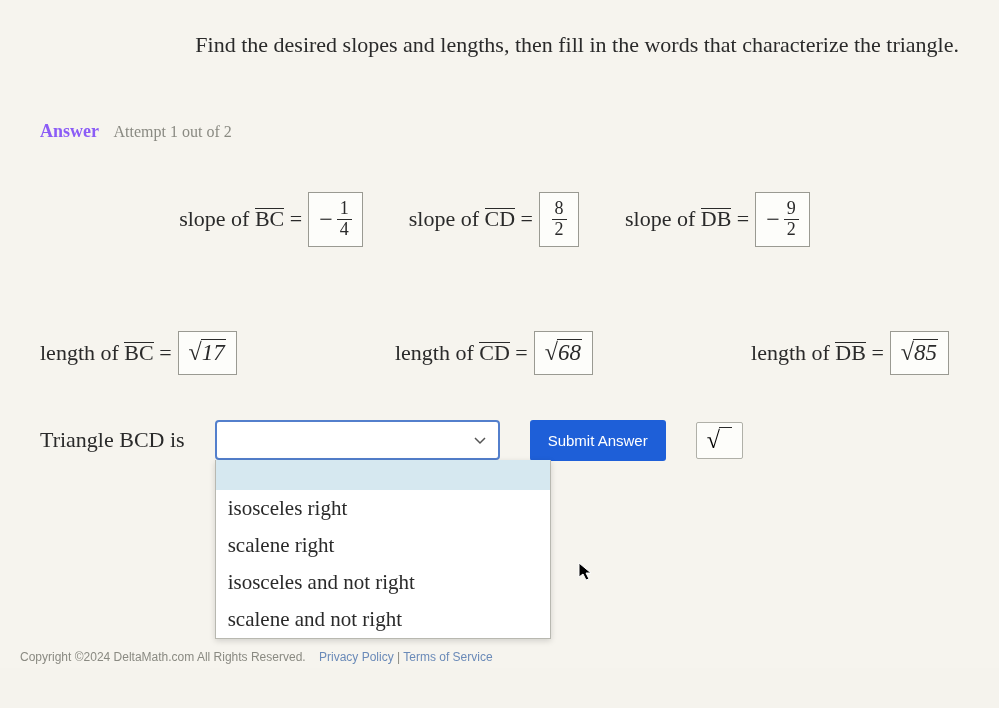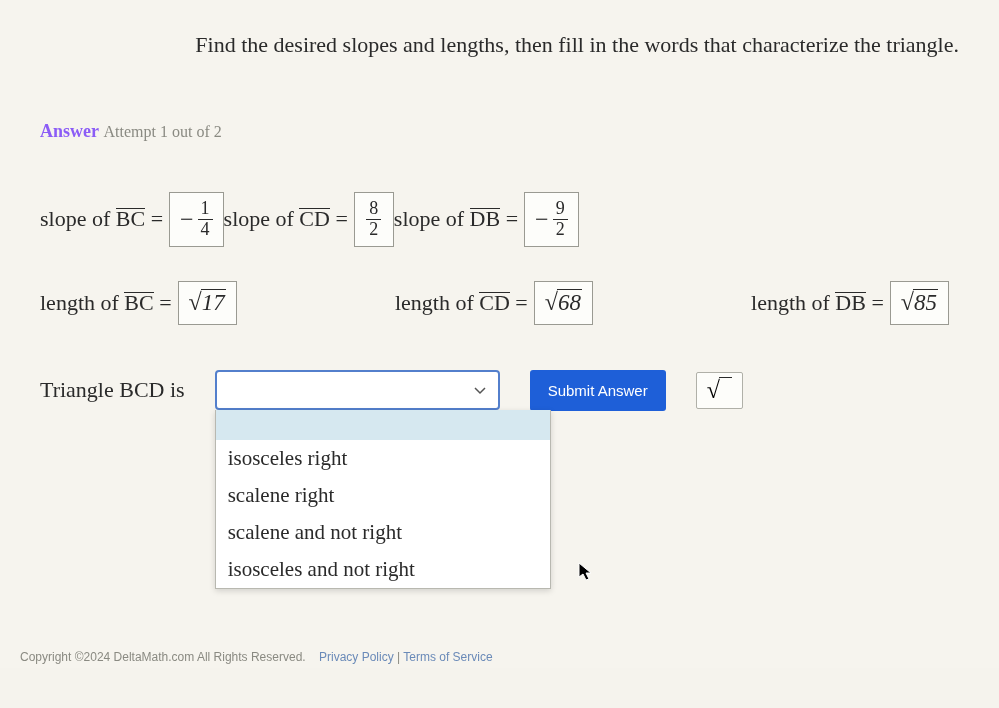--- a/index.html
+++ b/index.html
@@ -3,22 +3,22 @@
 <meta charset="utf-8">
 <style>
   * { box-sizing: border-box; margin: 0; padding: 0; }
   html, body { width: 999px; height: 708px; overflow: hidden; font-family: Georgia, 'Times New Roman', serif; }
   body { background: #f5f3ed; position: relative; }
   .page { width: 999px; height: 708px; position: relative; }
   .content { padding: 28px 40px 0 40px; background: #f6f4ee; height: 668px; position: relative; }
   .question { font-size: 22px; color: #2a2a2a; line-height: 1.5; margin-bottom: 60px; text-align: right; }
   .answer-row { font-size: 18px; color: #3a3a3a; margin-bottom: 50px; }
   .answer-label { font-weight: bold; font-size: 18px; color: #8b5cf6; }
-  .attempt { color: #8a8a82; font-size: 16px; margin-left: 0; font-weight: normal; }
-  .slope-grid { display: flex; justify-content: flex-start; margin-bottom: 34px; padding-right: 10px; }
+  .attempt { color: #8a8a82; font-size: 16px; margin-left: 10px; font-weight: normal; }
+  .slope-grid { display: flex; justify-content: center; margin-bottom: 84px; padding-right: 10px; gap: 46px; }
   .length-grid { display: flex; justify-content: space-between; margin-bottom: 45px; padding-right: 10px; }
   .cell { display: flex; align-items: center; font-size: 22px; color: #2a2a2a; }
   .cell .label { margin-right: 6px; white-space: nowrap; }
   .overline { border-top: 1.5px solid #2a2a2a; padding-top: 0; line-height: 0.9; display: inline-block; }
   .box { border: 1px solid #9a9a92; background: #fdfdfa; padding: 6px 10px; display: inline-flex; align-items: center; justify-content: center; min-width: 40px; min-height: 44px; font-size: 21px; }
   .frac { display: inline-flex; flex-direction: column; align-items: center; font-size: 18px; line-height: 1.1; }
   .frac .num { border-bottom: 1.3px solid #2a2a2a; padding: 0 3px; }
   .frac .den { padding: 0 3px; }
   .minus { margin-right: 4px; font-size: 24px; }
   .sqrt { display: inline-flex; align-items: center; }
@@ -134,22 +134,22 @@
       <div class="dropdown">
         <div class="dropdown-btn">
           <svg class="chev" viewBox="0 0 12 12">
               <path d="M1 4 L6 9 L11 4" stroke="#555" stroke-width="1.5" fill="none"></path>
             </svg>
         </div>
         <div class="dropdown-list">
           <div class="opt blank"></div>
           <div class="opt">isosceles right</div>
           <div class="opt">scalene right</div>
+          <div class="opt">isosceles and not right</div>
           <div class="opt">scalene and not right</div>
-          <div class="opt">isosceles and not right</div>
         </div>
       </div>
       <button class="submit-btn">Submit Answer</button>
       <span class="sqrt-toggle">
         <span class="sqrt">
             <span class="sqrt-sym">√</span>
             <span class="sqrt-arg">&nbsp;&nbsp;</span>
           </span>
       </span>
     </div>

